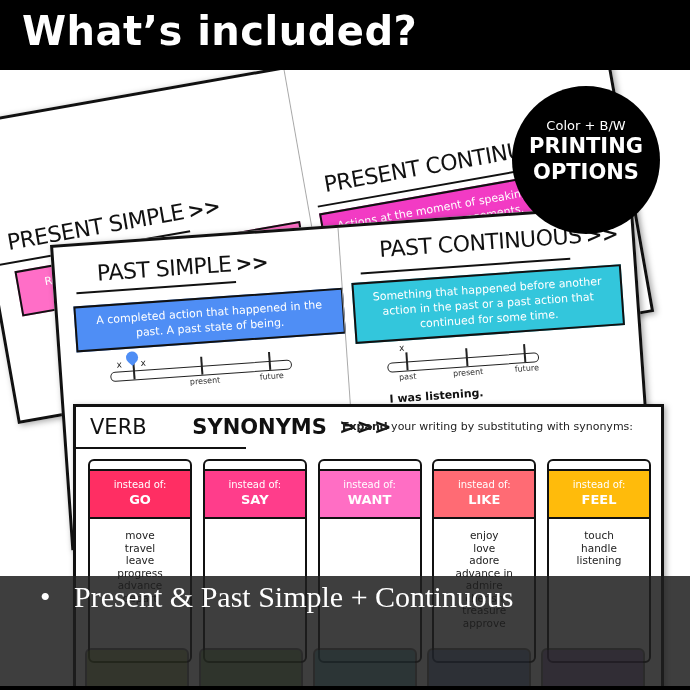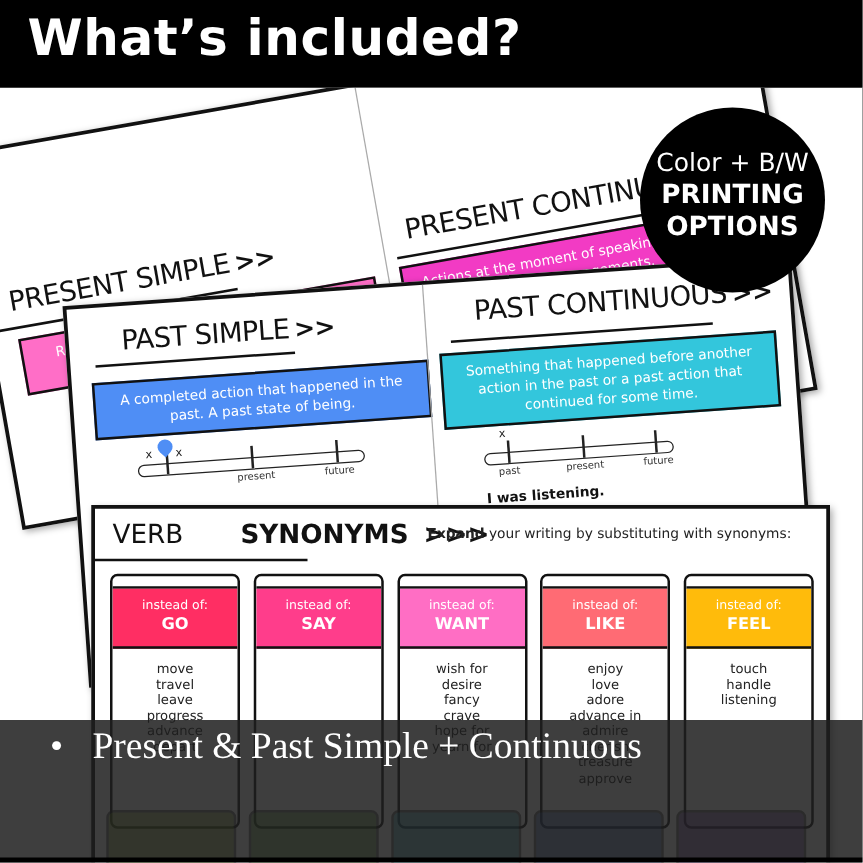--- a/index.html
+++ b/index.html
@@ -17,21 +17,21 @@
   .heading .arrows{font-weight:bold;margin-left:4px;font-size:20px;}
   .underline{position:absolute;height:2px;background:#111;}
   .band{position:absolute;border:2px solid #111;color:#fff;font-size:11px;text-align:center;line-height:15px;padding:6px 8px;box-sizing:border-box;}
   .timeline{position:absolute;height:8px;border:1.5px solid #222;border-radius:6px;background:#fff;}
   .tick{position:absolute;top:-10px;width:1.5px;height:18px;background:#222;}
   .tl-label{position:absolute;font-size:8px;color:#333;top:10px;}
   .xmark{position:absolute;font-size:9px;color:#222;top:-13px;}
   .pin{position:absolute;top:-20px;width:12px;height:12px;border-radius:50% 50% 50% 0;transform:rotate(-45deg);}
   .example{position:absolute;font-size:11px;font-weight:bold;color:#111;line-height:14px;}
   .badge{position:absolute;left:512px;top:86px;width:148px;height:148px;border-radius:50%;background:#000;color:#fff;text-align:center;z-index:15;}
-  .badge .l1{margin-top:32px;font-size:20px;}
+  .badge .l1{margin-top:32px;font-size:13px;}
   .badge .l2,.badge .l3{font-size:21px;font-weight:bold;line-height:26px;}
   .vs-title{position:absolute;left:14px;top:8px;font-size:21px;color:#111;white-space:nowrap;}
   .vs-title b{font-weight:bold;margin-left:39px;}
   .vs-title .arrows{font-weight:bold;margin-left:12px;}
   .vs-sub{position:absolute;left:266px;top:13px;font-size:11px;color:#222;white-space:nowrap;}
   .vs-sub b{font-weight:bold;}
   .cards{position:absolute;left:12px;top:52px;right:10px;display:flex;justify-content:space-between;}
   .card{width:100px;height:200px;border:2px solid #111;border-radius:6px;overflow:hidden;background:#fff;}
   .card .cap{height:8px;border-bottom:2px solid #111;}
   .card .head{height:46px;border-bottom:2px solid #111;color:#fff;text-align:center;}
@@ -171,28 +171,20 @@
           <div class="inst">instead of:</div>
           <div class="word">SAY</div>
         </div>
       </div>
       <div class="card">
         <div class="cap"></div>
         <div class="head" style="background:#ff6ec4;">
           <div class="inst">instead of:</div>
           <div class="word">WANT</div>
         </div>
-        <div class="list">
-          <div>wish for</div>
-          <div>desire</div>
-          <div>fancy</div>
-          <div>crave</div>
-          <div>hope for</div>
-          <div>yearn for</div>
-        </div>
       </div>
       <div class="card">
         <div class="cap"></div>
         <div class="head" style="background:#ff6b74;">
           <div class="inst">instead of:</div>
           <div class="word">LIKE</div>
         </div>
         <div class="list">
           <div>enjoy</div>
           <div>love</div>

